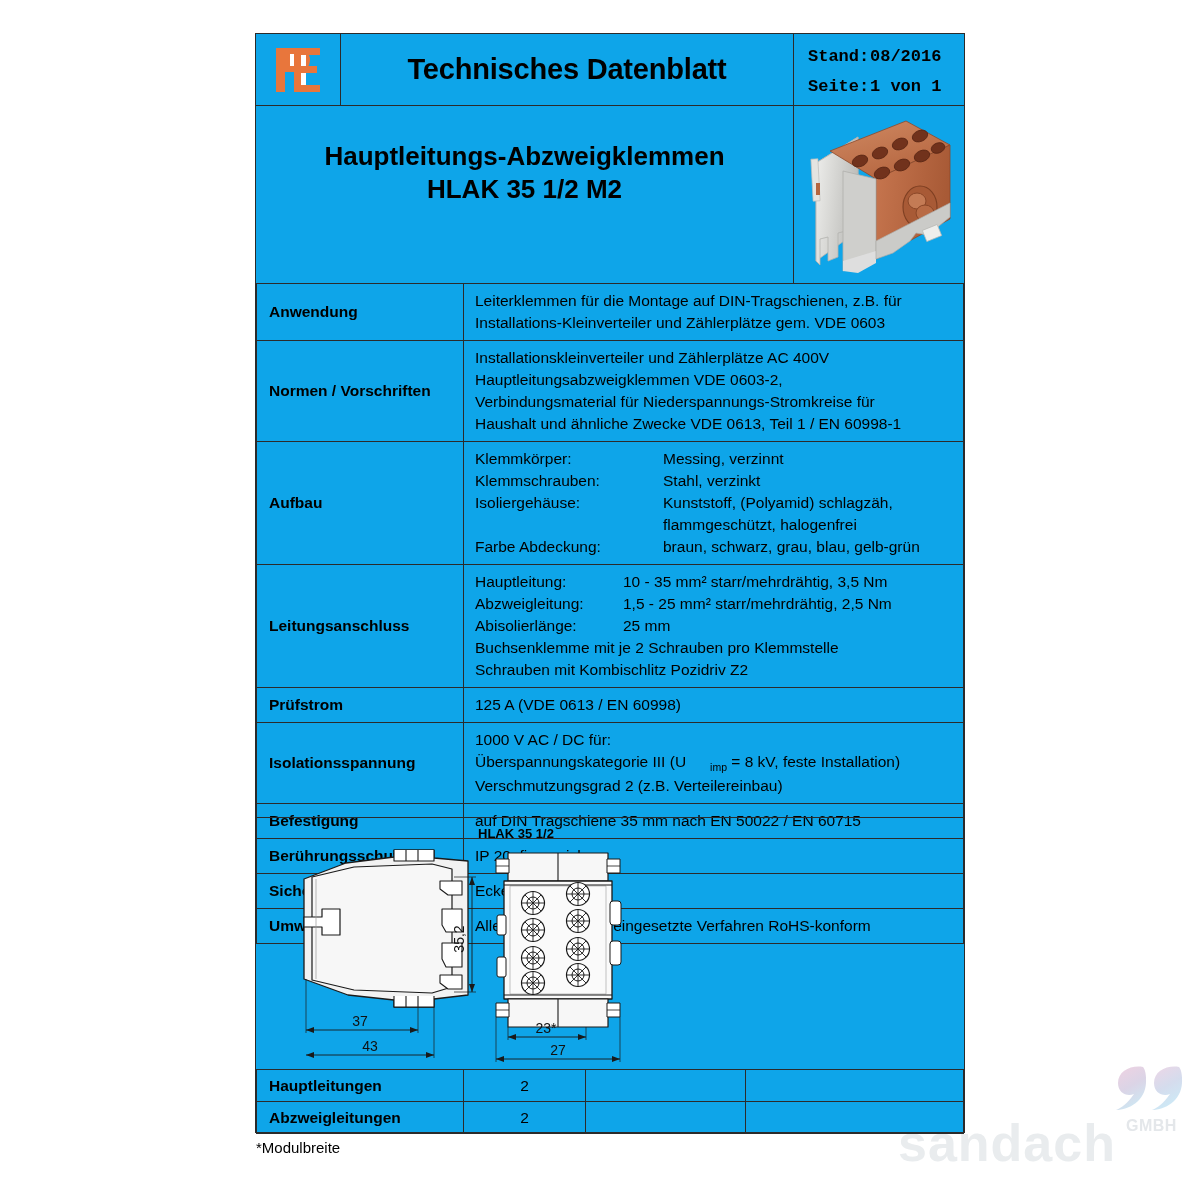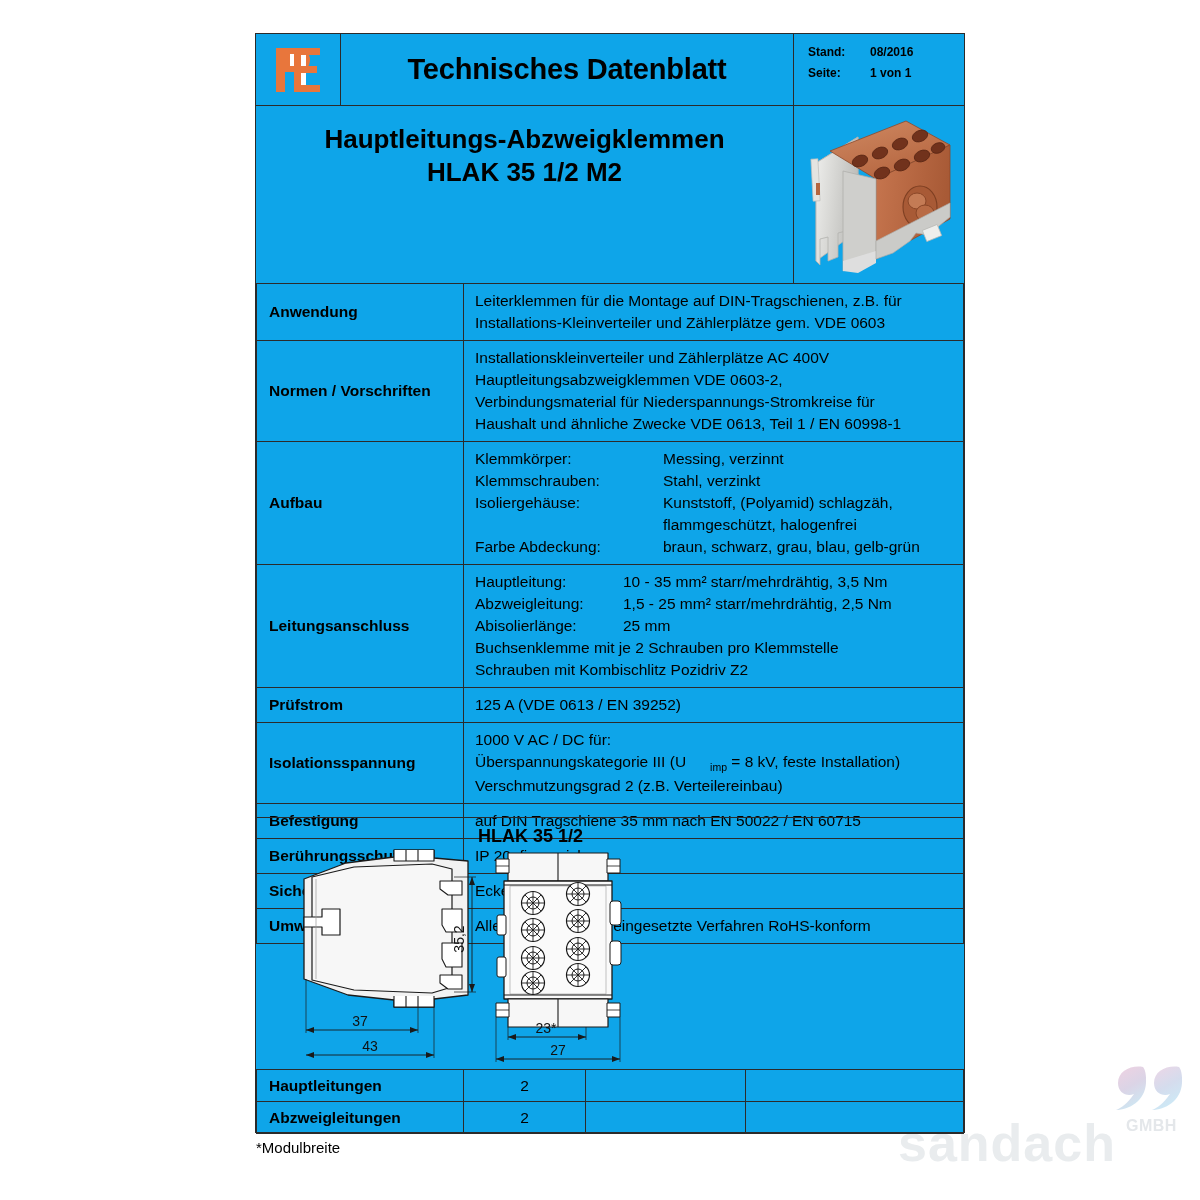--- a/index.html
+++ b/index.html
@@ -79,35 +79,35 @@
     border-right: 1.6px solid #2b2b2b;
   }
   #doc-title {
     font-size: 29px; font-weight: bold; color: #000;
     letter-spacing: -0.2px;
   }
   #meta-cell {
     width: 170px; flex: 0 0 170px;
     padding: 8px 0 0 14px;
   }
-  .meta-row { display: flex; font-size: 12px; font-weight: bold; line-height: 1.75; }
+  .meta-row { display: flex; font-size: 17px; font-weight: bold; line-height: 1.75; font-family: Liberation Mono, monospace; }
   .meta-key { width: 62px; flex: 0 0 62px; }
   .meta-val { flex: 1 1 auto; }
 
   
   #product-band {
     position: absolute; left: 0; top: 71px;
     width: 100%; height: 178px;
     display: flex; align-items: stretch;
   }
   #product-title-cell {
     flex: 1 1 auto;
     display: flex; flex-direction: column;
     align-items: center; justify-content: flex-start;
-    padding-top: 18px;
+    padding-top: 35px;
     border-right: 1.6px solid #2b2b2b;
   }
   #product-title-cell .pt1 { font-size: 26px; font-weight: bold; line-height: 1.25; }
   #product-title-cell .pt2 { font-size: 26px; font-weight: bold; line-height: 1.25; }
   #product-photo-cell {
     width: 170px; flex: 0 0 170px;
     position: relative; overflow: hidden;
   }
   #product-photo-cell svg { position: absolute; left: 4px; top: 6px; }
 
@@ -139,21 +139,21 @@
   sub { font-size: 10.5px; margin-left: 24px; }
 
   
   #drawing-band {
     position: absolute; left: 0;
     width: 100%;
     border-left: 0; border-right: 0;
   }
   #drawing-title {
     position: absolute; left: 222px; top: 9px;
-    font-size: 18px; font-weight: bold;
+    font-size: 13px; font-weight: bold;
   }
   #drawing-svg { position: absolute; left: 0; top: 0; }
 
   
   #bottom-table {
     position: absolute; left: 0;
     width: 100%;
     border-collapse: collapse;
     table-layout: fixed;
   }
@@ -352,21 +352,21 @@
             <div class="kvgrid2">
               <span class="sub">Abisolierlänge:</span>
               <span>25 mm</span>
             </div>
             <div>Buchsenklemme mit je 2 Schrauben pro Klemmstelle</div>
             <div>Schrauben mit Kombischlitz Pozidriv Z2</div>
           </td>
         </tr>
         <tr>
           <td class="k">Prüfstrom</td>
-          <td class="v">125 A (VDE 0613 / EN 39252)</td>
+          <td class="v">125 A (VDE 0613 / EN 60998)</td>
         </tr>
         <tr>
           <td class="k">Isolationsspannung</td>
           <td class="v">
             <div>1000 V AC / DC für:</div>
             <div class="nowrap"><span>Überspannungskategorie III (U</span><sub>imp</sub><span> = 8 kV, feste Installation)</span></div>
             <div>Verschmutzungsgrad 2 (z.B. Verteilereinbau)</div>
           </td>
         </tr>
         <tr>

